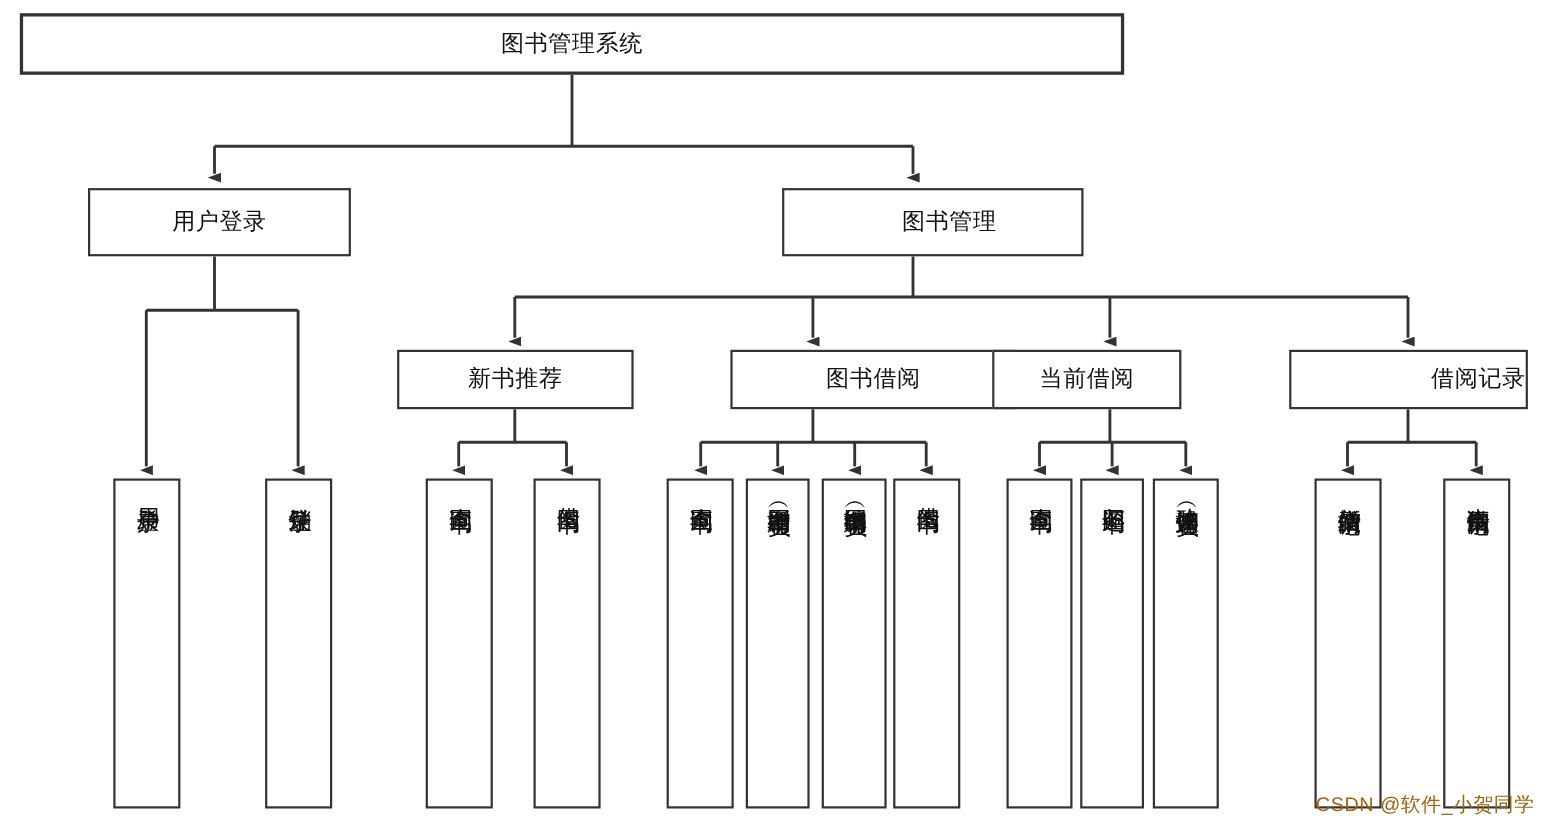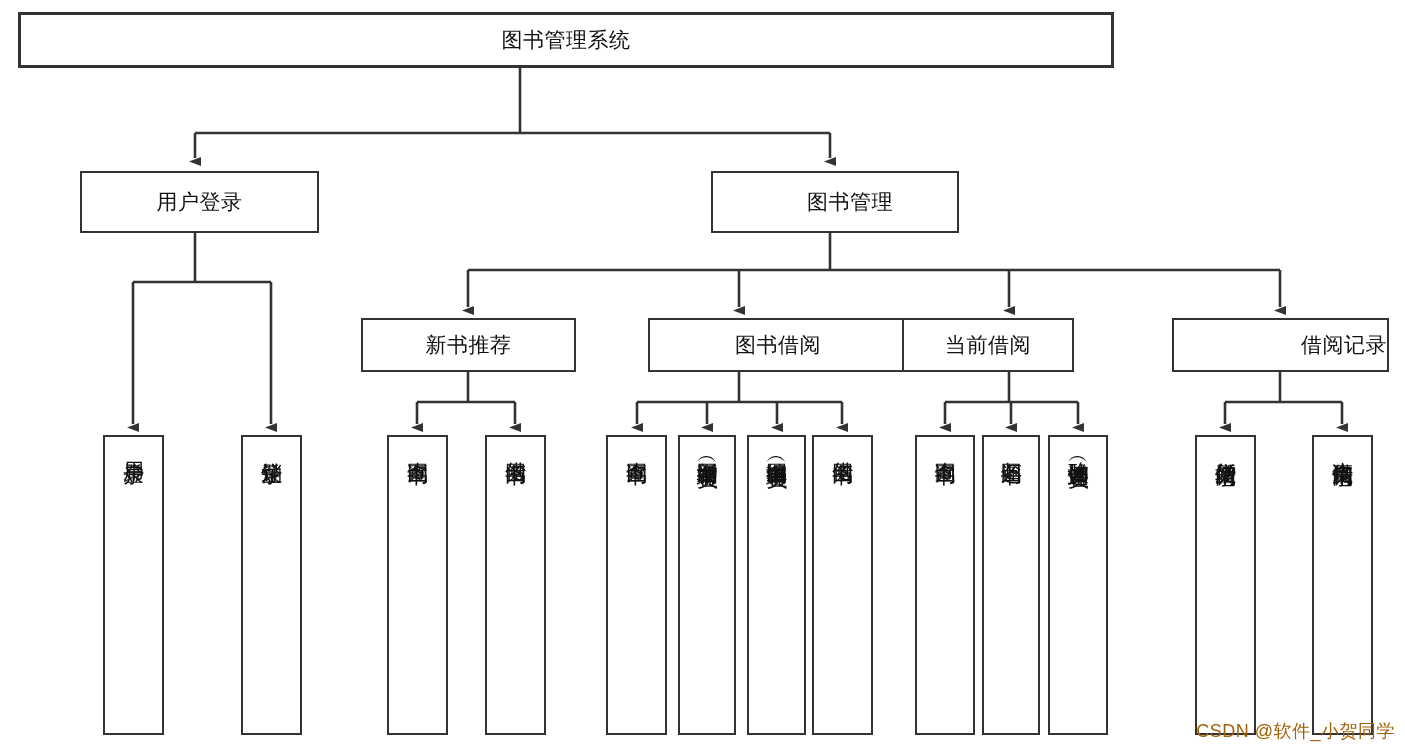--- a/index.html
+++ b/index.html
@@ -77,35 +77,35 @@
     <line x1="1011" y1="402" x2="1011" y2="424" marker-end="url(#arrow)"></line>
     <line x1="1078" y1="402" x2="1078" y2="424" marker-end="url(#arrow)"></line>
 
     <line x1="1280" y1="372" x2="1280" y2="402"></line>
     <line x1="1225" y1="402" x2="1342" y2="402"></line>
     <line x1="1225" y1="402" x2="1225" y2="424" marker-end="url(#arrow)"></line>
     <line x1="1342" y1="402" x2="1342" y2="424" marker-end="url(#arrow)"></line>
   </g>
 </svg>
 
-<div class="node-box lvl0" style="left:18px;top:12px;width:1096px;height:56px;">
+<div class="node-box lvl0" style="left:18px;top:12px;width:1004px;height:56px;">
   <span class="node-label-h">图书管理系统</span>
 </div>
 
 <div class="node-box" style="left:80px;top:171px;width:239px;height:62px;">
   <span class="node-label-h">用户登录</span>
 </div>
-<div class="node-box" style="left:711px;top:171px;width:248px;height:62px;padding-left:30px;">
+<div class="node-box" style="left:711px;top:171px;width:274px;height:62px;padding-left:30px;">
   <span class="node-label-h">图书管理</span>
 </div>
 
 <div class="node-box" style="left:361px;top:318px;width:215px;height:54px;">
   <span class="node-label-h">新书推荐</span>
 </div>
-<div class="node-box" style="left:648px;top:318px;width:260px;height:54px;">
+<div class="node-box" style="left:664px;top:318px;width:260px;height:54px;">
   <span class="node-label-h">图书借阅</span>
 </div>
 <div class="node-box" style="left:902px;top:318px;width:172px;height:54px;">
   <span class="node-label-h">当前借阅</span>
 </div>
 <div class="node-box" style="left:1172px;top:318px;width:217px;height:54px;justify-content:flex-end;">
   <span class="node-label-h">借阅记录</span>
 </div>
 
 <div class="node-box leaf" style="left:103px;top:435px;width:61px;height:300px;">

